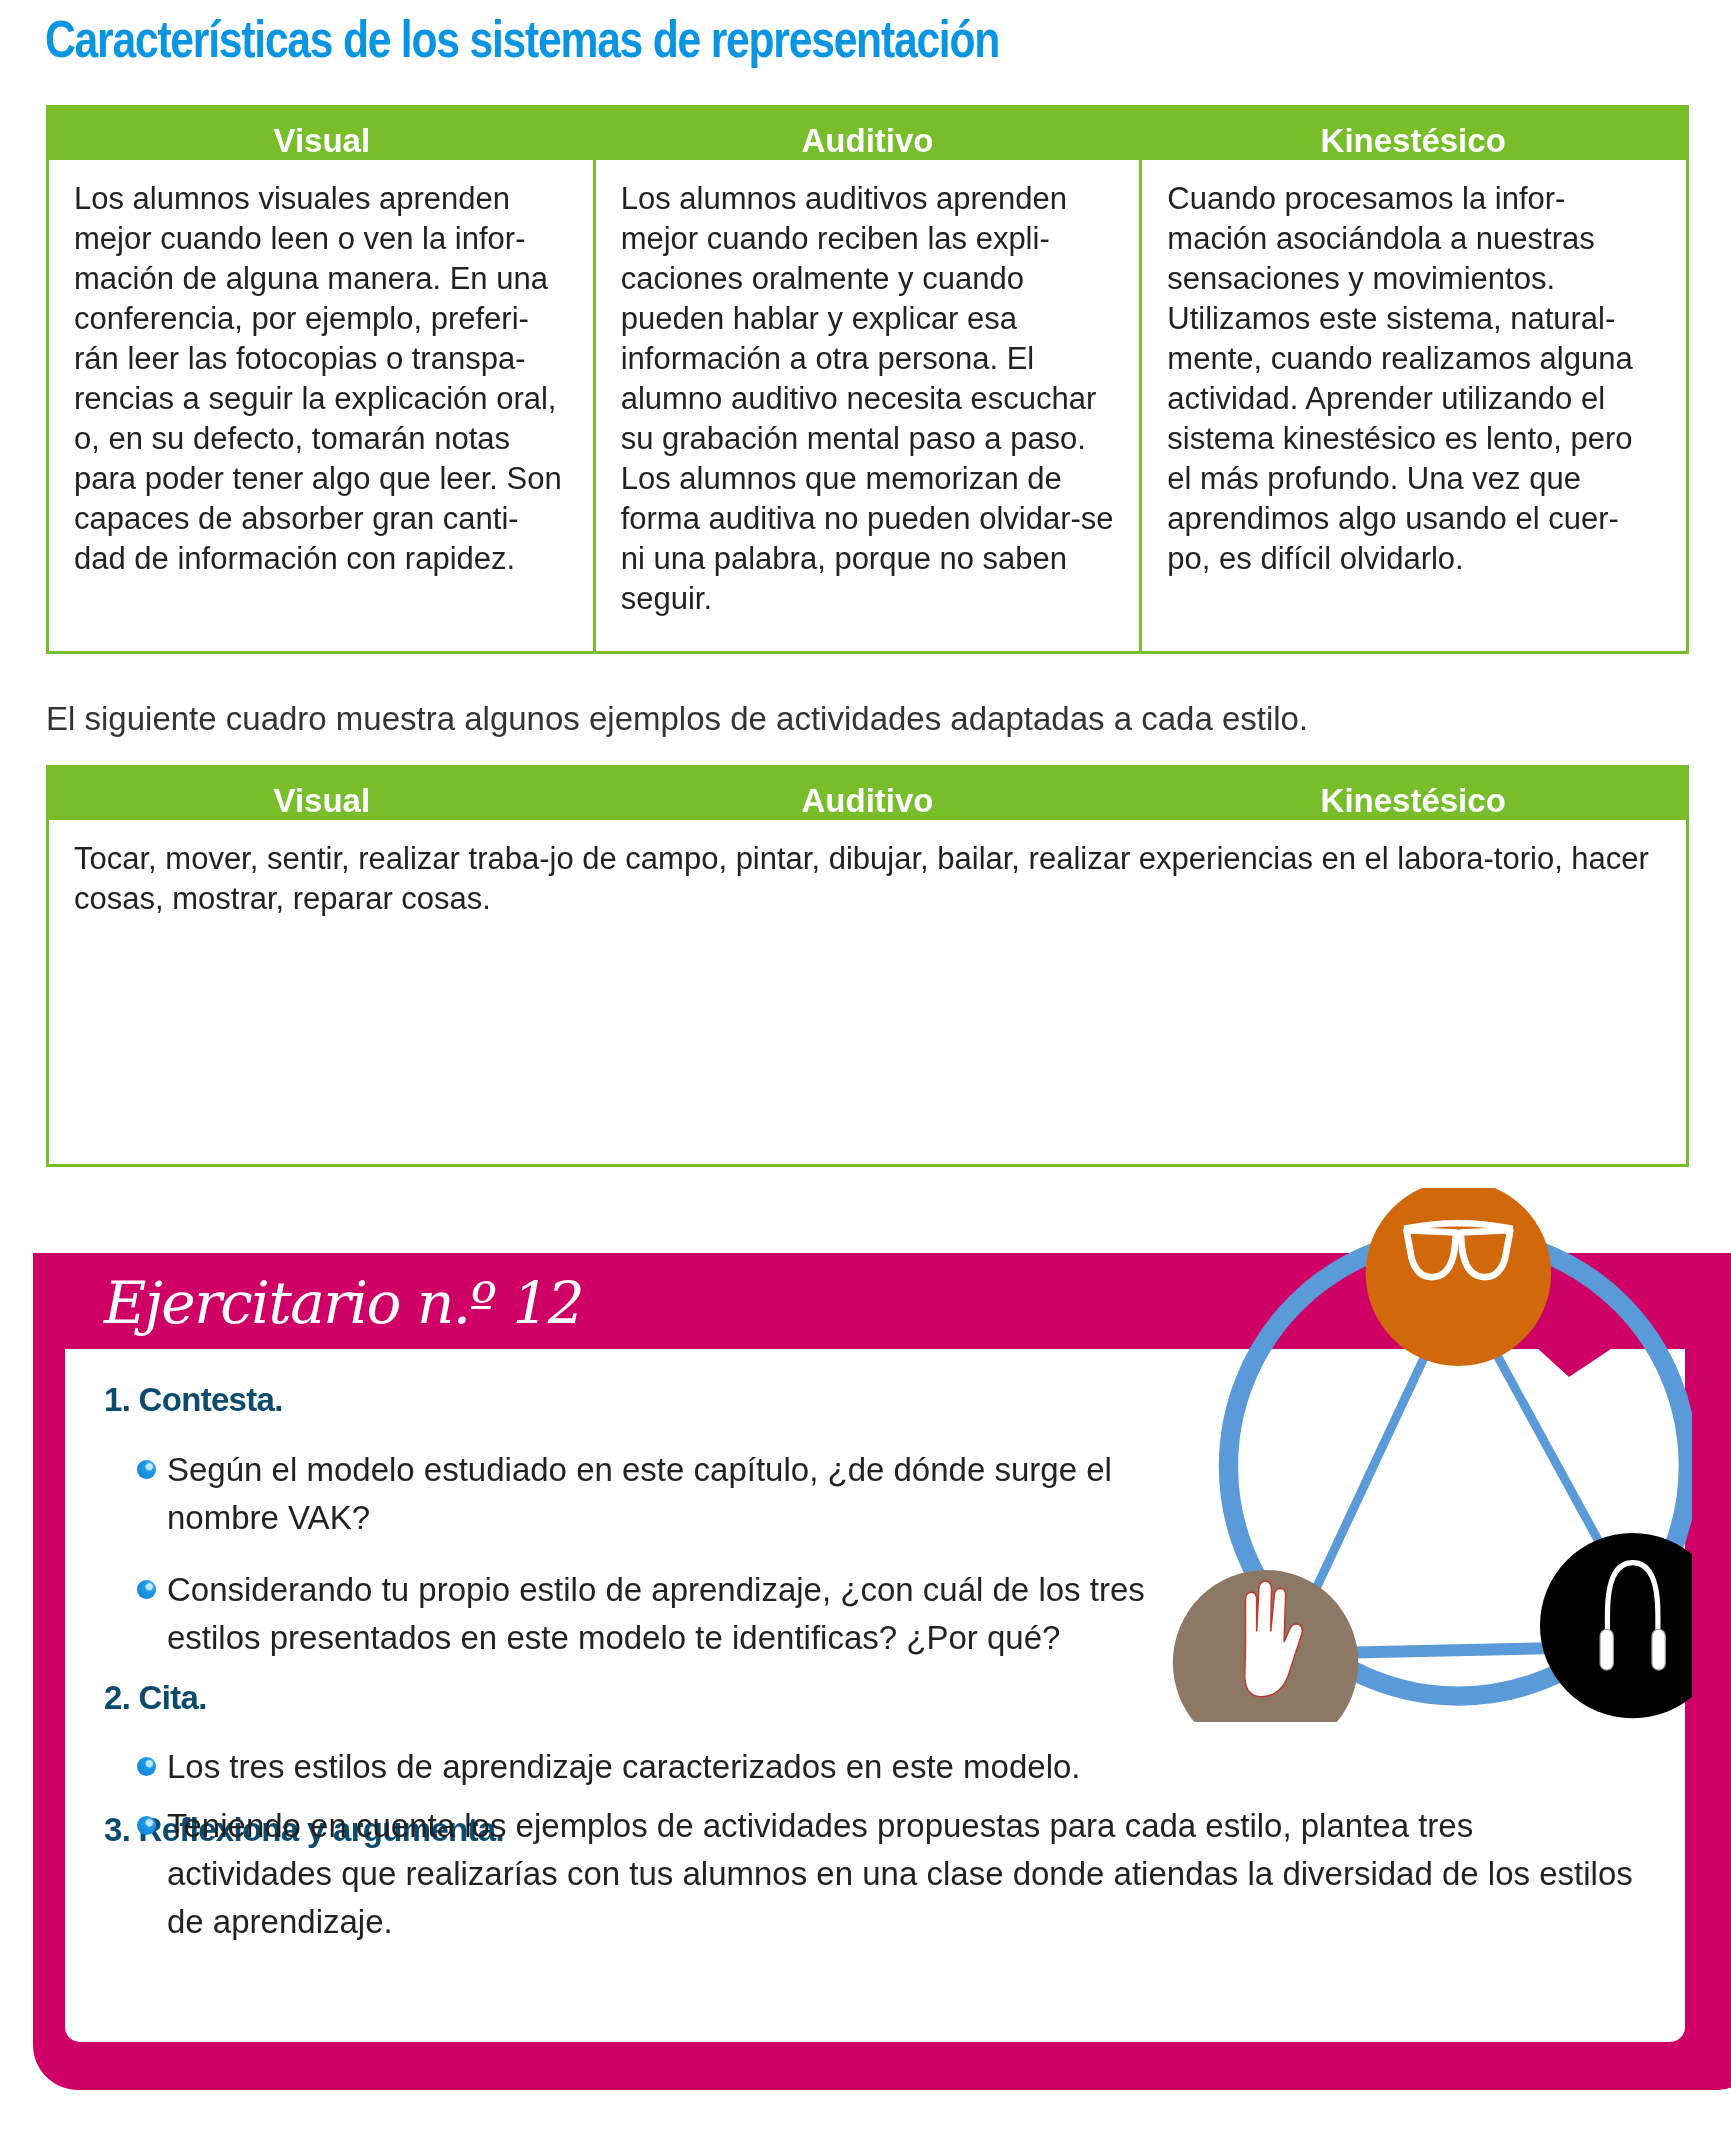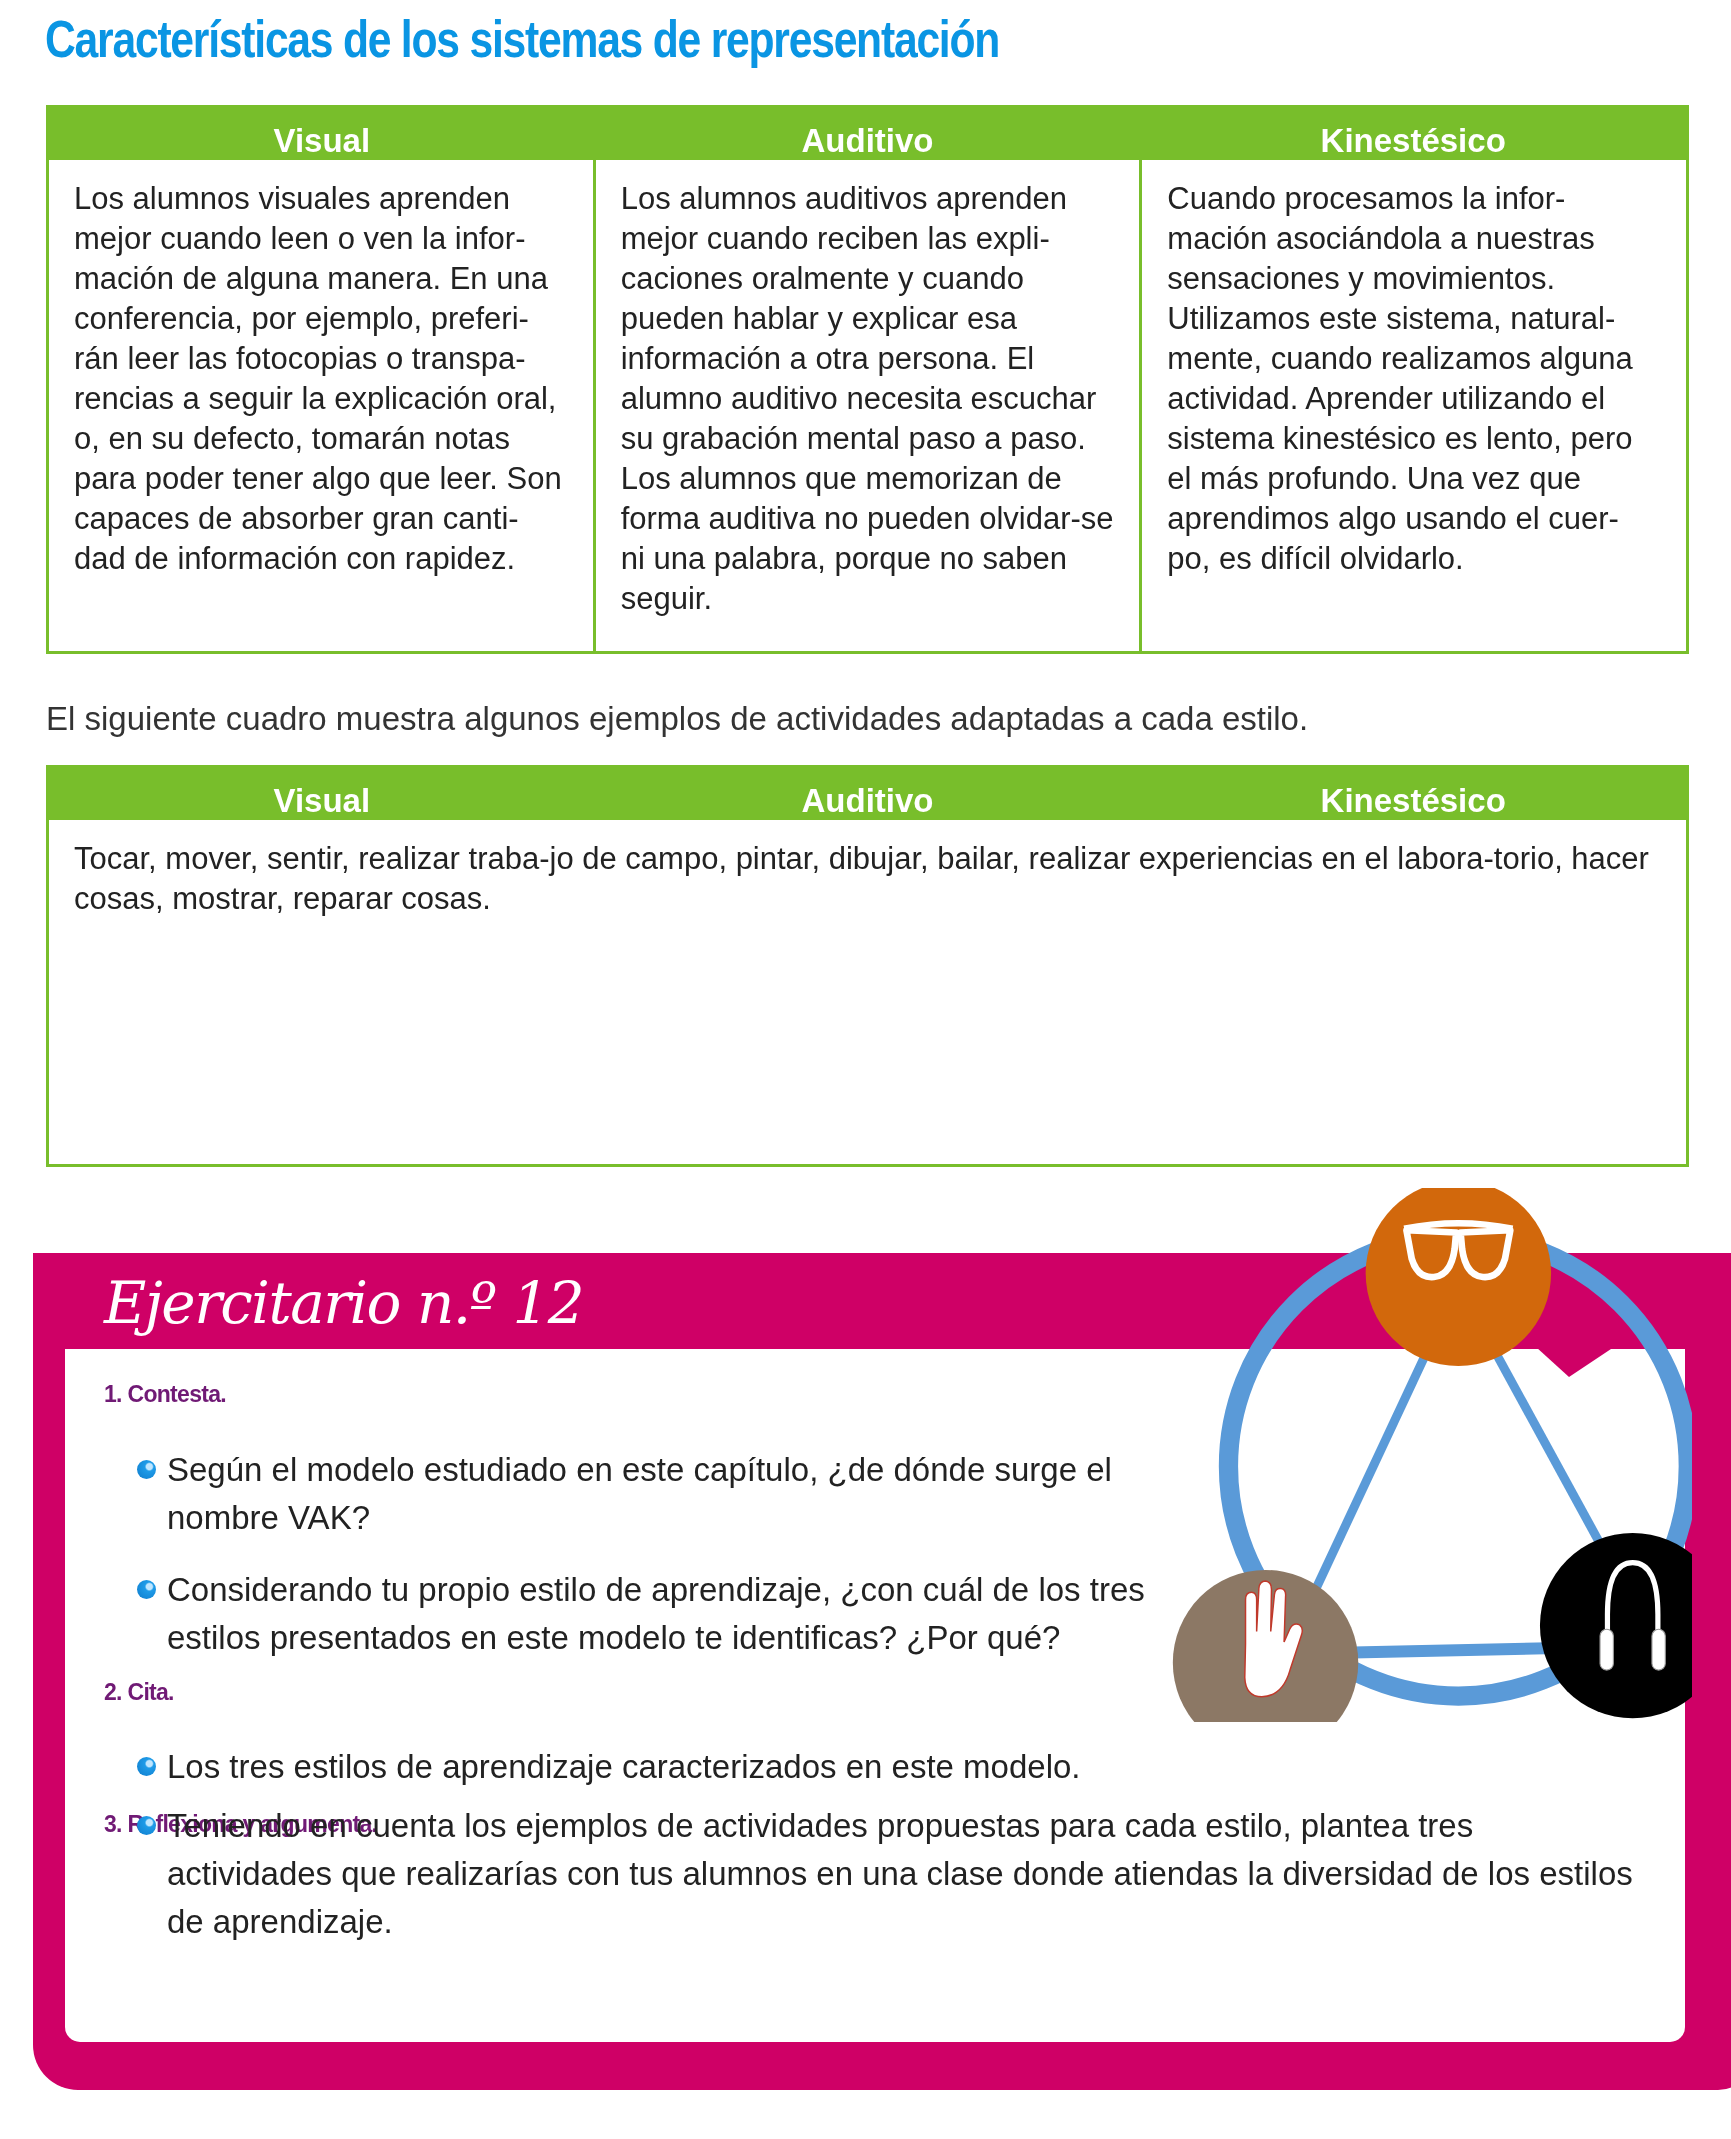--- a/index.html
+++ b/index.html
@@ -22,21 +22,21 @@
   .intro { position:absolute; left:46px; top:700px; font-size:33px; color:#333; font-weight:300; white-space:nowrap; }
 
   .ej-outer { position:absolute; left:33px; top:1253px; width:1722px; height:837px; background:#CF0066;
               border-radius:0 0 37px 45px; }
   .ej-title { position:absolute; left:104px; top:1269px; font-family:"DejaVu Serif", serif; font-style:italic;
               font-size:58px; color:#fff; white-space:nowrap; letter-spacing:-1.5px; }
   .ej-inner { position:absolute; left:65px; top:1349px; width:1620px; height:693px; background:#fff;
               border-radius:0 0 15px 15px; }
   .ej-notch { position:absolute; left:1536px; top:1347px; width:0; height:0;
               border-left:33px solid transparent; border-right:45px solid transparent; border-top:30px solid #CF0066; }
-  .q-head { position:absolute; left:104px; font-size:23px; font-weight:bold; color:#701a75; white-space:nowrap; letter-spacing:-0.7px; }
+  .q-head { position:absolute; left:104px; font-size:33px; font-weight:bold; color:#0c4a6e; white-space:nowrap; letter-spacing:-0.7px; }
   .q-item { position:absolute; left:137px; font-size:33px; font-weight:300; color:#222; line-height:48px; }
   .q-item .bullet { position:absolute; left:0; top:14px; width:19.3px; height:19.3px; border-radius:50%;
                     background:radial-gradient(circle at 65% 35%, #bfe6ff 0 3px, #1E9BE8 4.5px, #0f7ccc 100%); }
   .q-item .txt { display:block; padding-left:30px; }
 
   .diagram { position:absolute; left:1158px; top:1188px; width:534px; height:534px; }
 </style>
 </head>
 <body>
 

